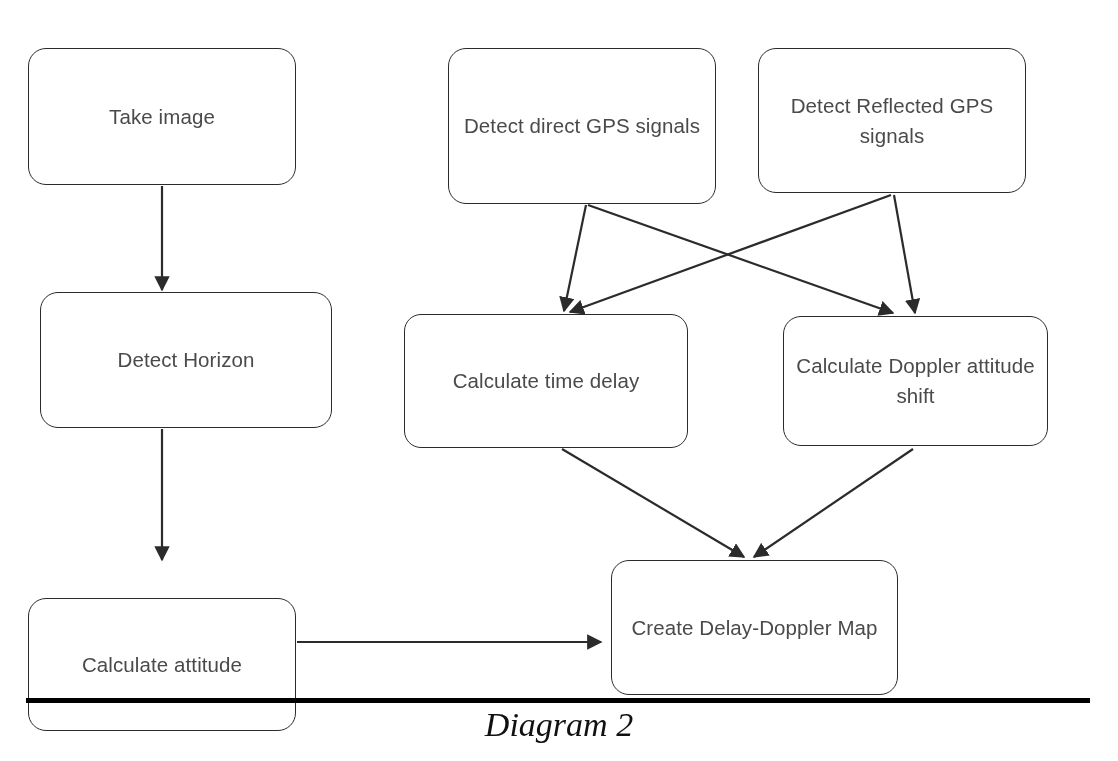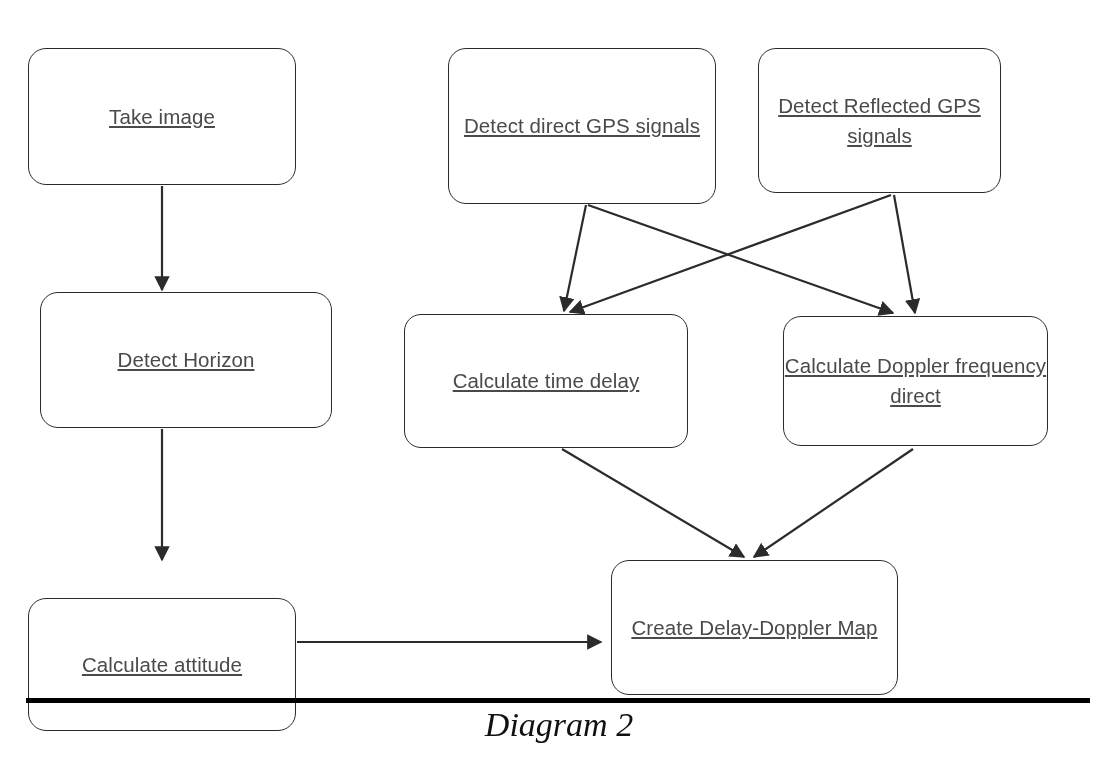--- a/index.html
+++ b/index.html
@@ -24,21 +24,20 @@
     display: flex;
     align-items: center;
     justify-content: center;
     text-align: center;
     color: #4a4a4a;
     font-size: 20.5px;
     line-height: 1.45;
     letter-spacing: 0.1px;
     white-space: nowrap;
     z-index: 2;
-    text-decoration: underline;
   }
   .node span {
     display: block;
     width: 100%;
   }
   .node.wide-text span {
     white-space: normal;
     width: 112%;
   }
   svg.edges {
@@ -112,30 +111,30 @@
   </div>
 
   <div class="node" style="left:28px; top:562px; width:268px; height:133px;margin-top:36px;">
     <span>Calculate attitude</span>
   </div>
 
   <div class="node wide-text" style="left:448px; top:48px; width:268px; height:156px;">
     <span>Detect direct GPS signals</span>
   </div>
 
-  <div class="node wide-text" style="left:758px; top:48px; width:243px; height:145px;">
+  <div class="node wide-text" style="left:758px; top:48px; width:268px; height:145px;">
     <span>Detect Reflected GPS signals</span>
   </div>
 
   <div class="node" style="left:404px; top:314px; width:284px; height:134px;border-radius:17px;">
     <span>Calculate time delay</span>
   </div>
 
   <div class="node wide-text" style="left:783px; top:316px; width:265px; height:130px;">
-    <span>Calculate Doppler frequency direct</span>
+    <span>Calculate Doppler attitude shift</span>
   </div>
 
   <div class="node wide-text" style="left:604px; top:560px; width:287px; height:135px;margin-left:7px;">
     <span>Create Delay-Doppler Map</span>
   </div>
 
   <div class="rule"></div>
 
   <div class="caption">Diagram 2</div>
 

